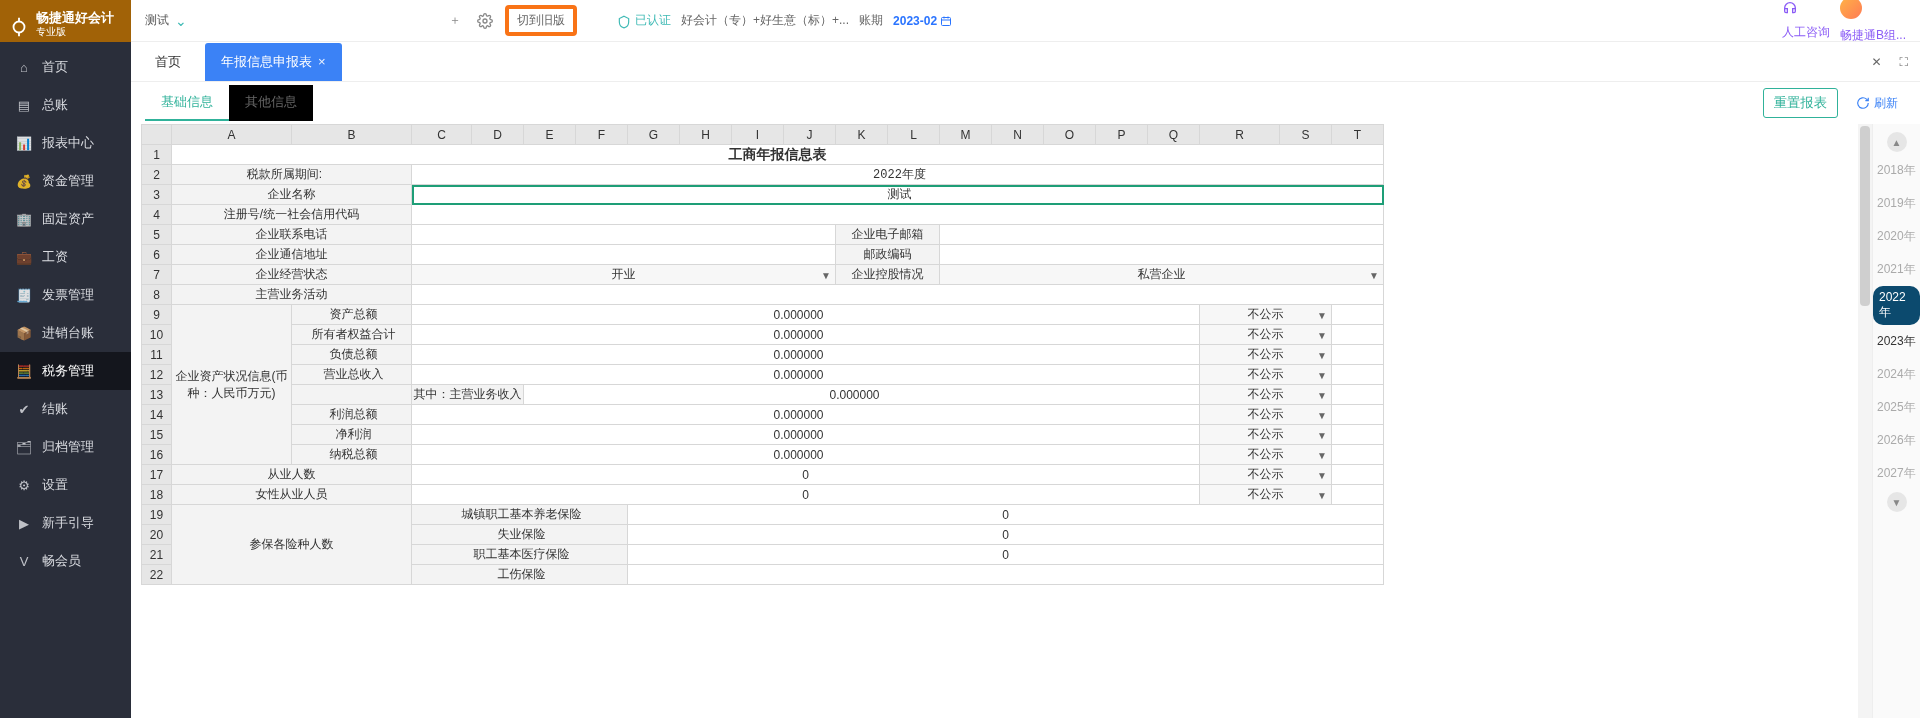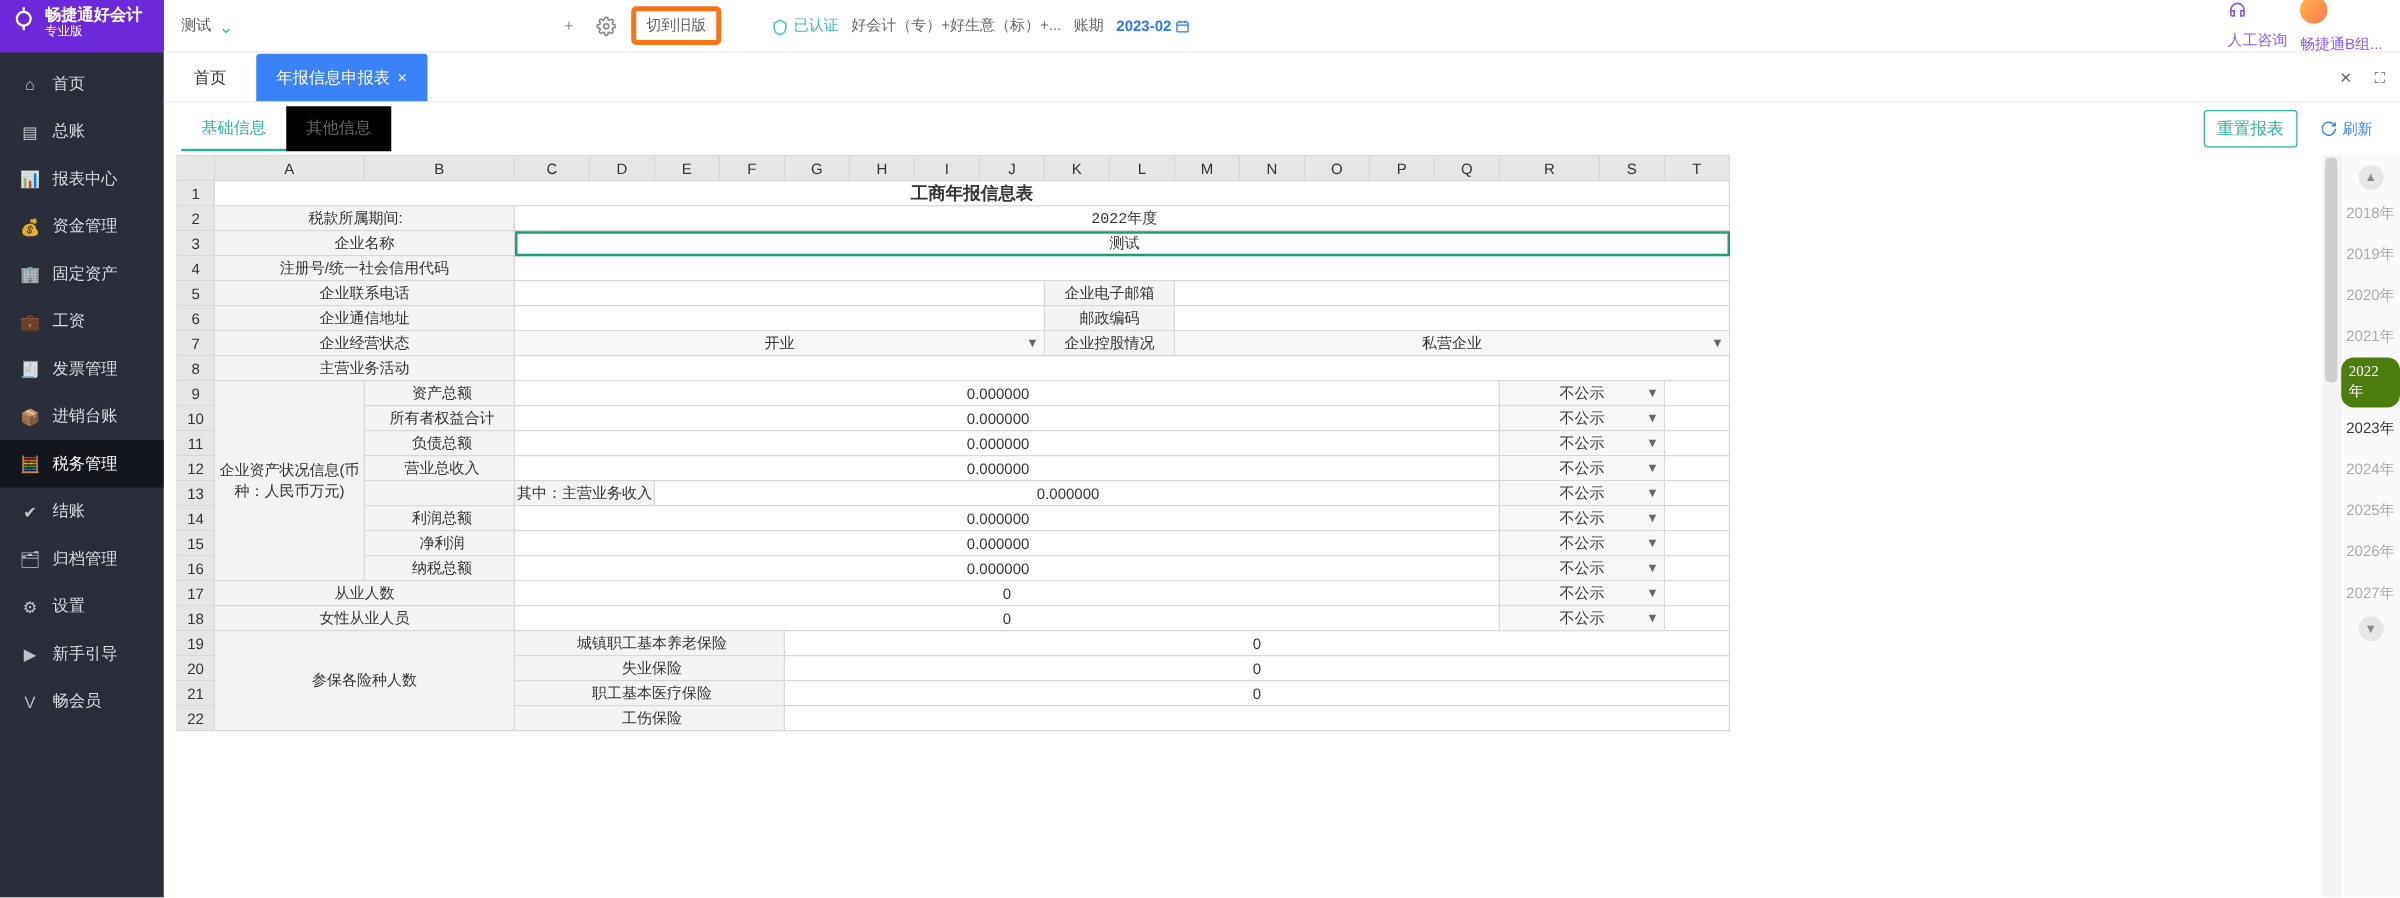--- a/index.html
+++ b/index.html
@@ -1,21 +1,21 @@
 <!DOCTYPE html>
 <html><head>
 <meta charset="utf-8">
 <style>
   * { box-sizing: border-box; margin: 0; padding: 0; font-family: "Microsoft YaHei", Arial, sans-serif; }
   html, body { height: 100%; overflow: hidden; }
   body { display: flex; font-size: 12px; color: #333; background: #fff; }
 
   
   .sidebar { width: 131px; background: #2a2e3a; color: #d9dbe0; display: flex; flex-direction: column; }
-  .brand { height: 42px; background: #6d28d9; color: #fff; display: flex; align-items: flex-start; padding: 4px 8px; gap: 6px; }
+  .brand { height: 42px; background: #a16207; color: #fff; display: flex; align-items: flex-end; padding: 4px 8px; gap: 6px; }
   .brand-icon { width: 22px; height: 22px; display: flex; align-items: center; justify-content: center; }
   .brand-text { display: flex; flex-direction: column; line-height: 1.2; }
   .brand-title { font-size: 13px; font-weight: bold; }
   .brand-sub { font-size: 10px; }
   .nav { flex: 1; overflow: auto; padding-top: 6px; }
   .nav-item { display: flex; align-items: center; gap: 10px; padding: 10px 16px; cursor: pointer; font-size: 13px; }
   .nav-item.active { background: #14161d; color: #fff; }
   .nav-ico { width: 16px; height: 16px; display: inline-flex; align-items: center; justify-content: center; opacity: .85; }
 
   
@@ -69,21 +69,21 @@
   .title-row td { font-size: 14px; font-weight: 600; }
   .dd-cell { position: relative; }
   .dd-cell .dd { position: absolute; right: 4px; top: 50%; transform: translateY(-50%); font-size: 10px; color: #666; }
   .shade-right { background: #f7f7f7 !important; }
 
   
   .year-rail { width: 48px; border-left: 1px solid #eee; display: flex; flex-direction: column; align-items: center; padding-top: 8px; gap: 2px; background: #fafafa; }
   .year-rail .nav-circ { width: 20px; height: 20px; border-radius: 50%; background: #e6e6e6; color: #888; display: flex; align-items: center; justify-content: center; font-size: 10px; cursor: pointer; }
   .year-item { font-size: 12px; color: #aaa; padding: 8px 4px; cursor: pointer; border-radius: 10px; }
   .year-item.strong { color: #333; }
-  .year-item.active { background: #4d7c0f; color: #fff; padding: 4px 6px; font-family: Liberation Serif, serif; }
+  .year-item.active { background: #0c4a6e; color: #fff; padding: 4px 6px; }
 
   
   .vscroll { width: 14px; background: #f4f4f4; position: relative; }
   .vscroll .thumb { position: absolute; left: 2px; right: 2px; top: 2px; height: 180px; background: #cfcfcf; border-radius: 4px; }
 
 </style>
 </head>
 <body>
 
 <aside class="sidebar">

